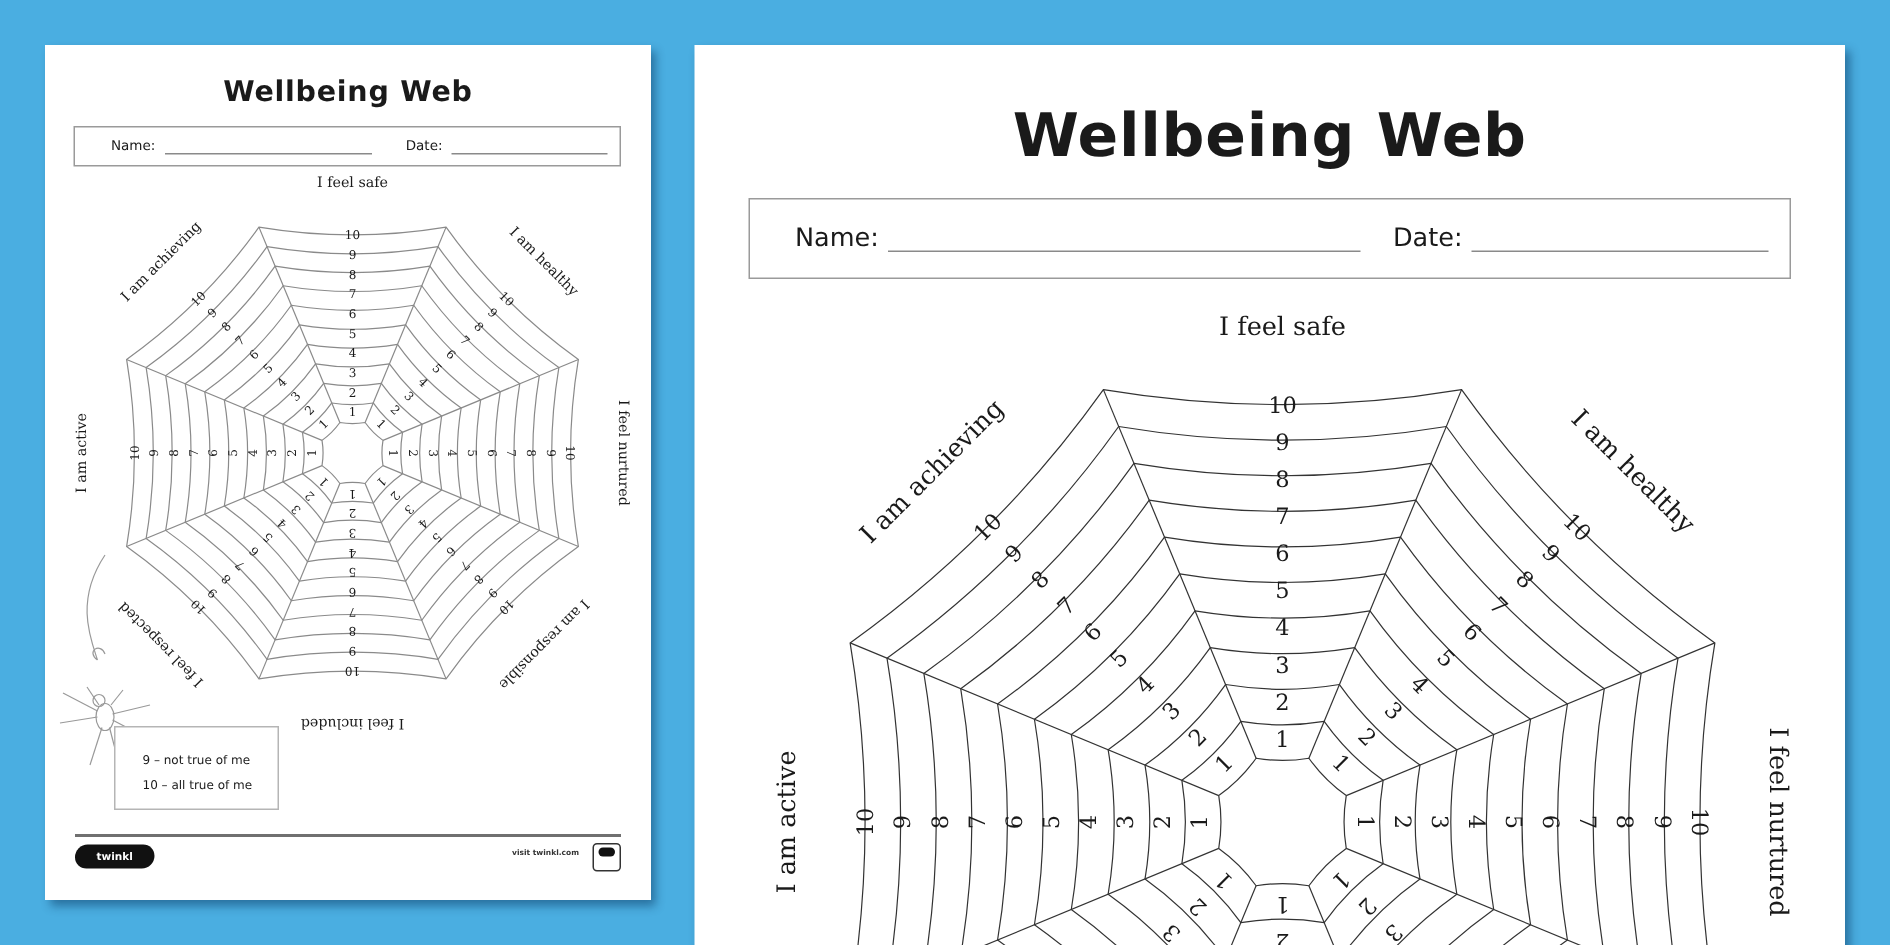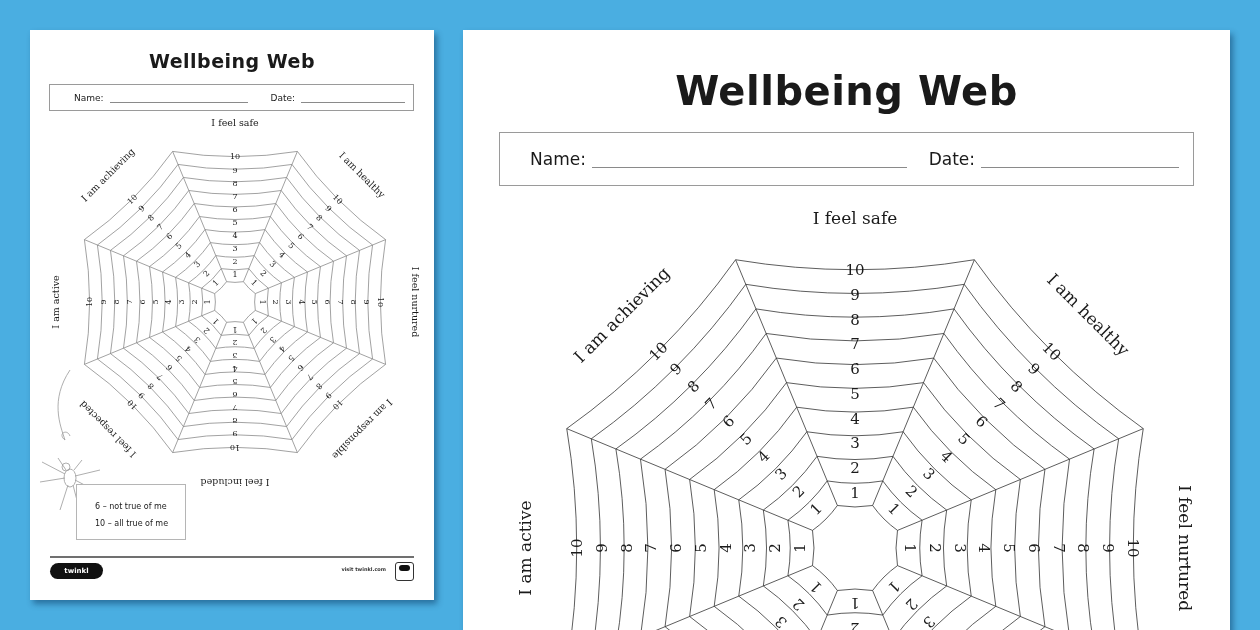--- a/index.html
+++ b/index.html
@@ -185,21 +185,21 @@
         <path d="M35,448 L10,452"></path>
         <path d="M45,446 L70,440"></path>
         <path d="M45,450 L68,462"></path>
         <path d="M38,455 L30,480"></path>
         <path d="M43,455 L50,482"></path>
         <path d="M36,440 L28,428"></path>
         <path d="M44,440 L52,430"></path>
       </g>
     </svg>
   <div class="key-box">
-    <div>6 – not true of me</div>
+    <div>9 – not true of me</div>
     <div>10 – all true of me</div>
   </div>
   <div class="footer-rule"></div>
   <div class="logo">twinkl</div>
   <div class="visit">visit twinkl.com</div>
   <div class="badge"></div>
 </div>
 
 <div class="page" id="page-large">
   <div class="title">Wellbeing Web</div>

